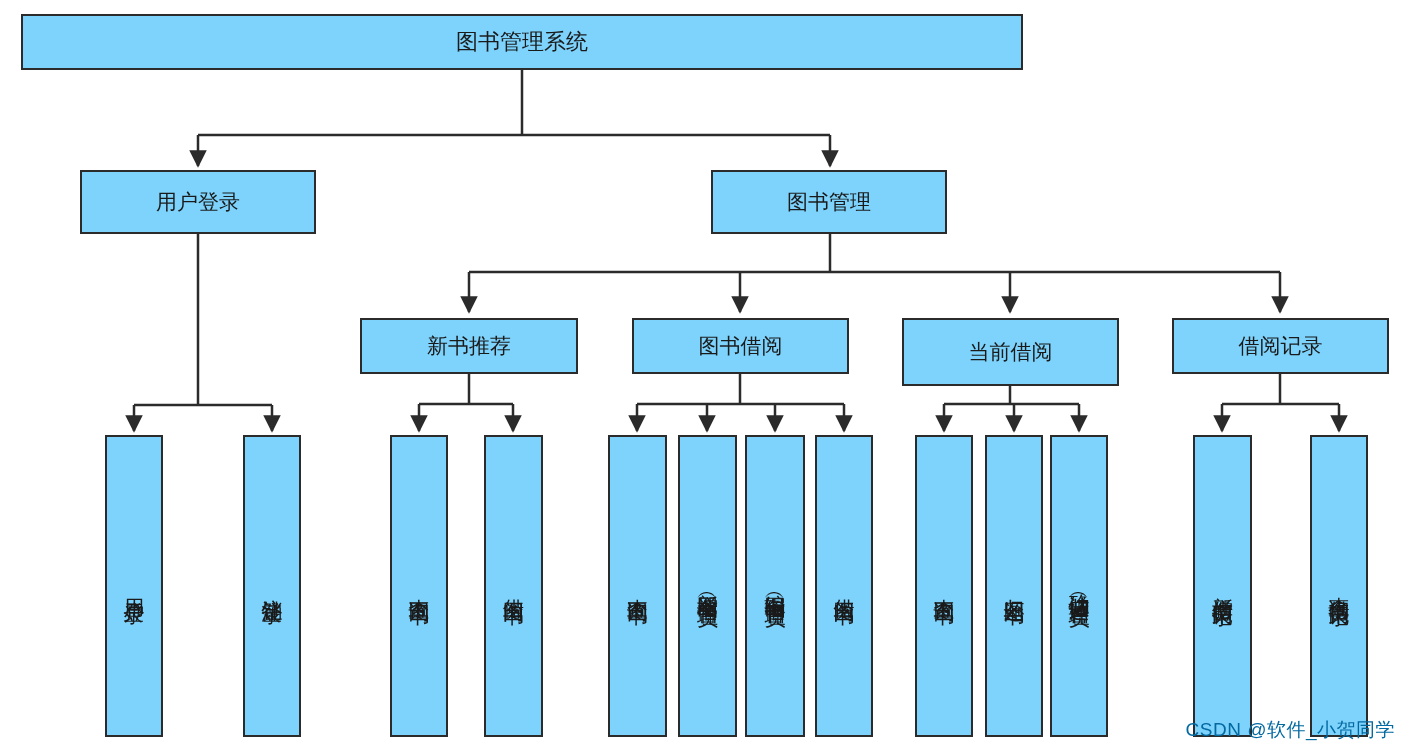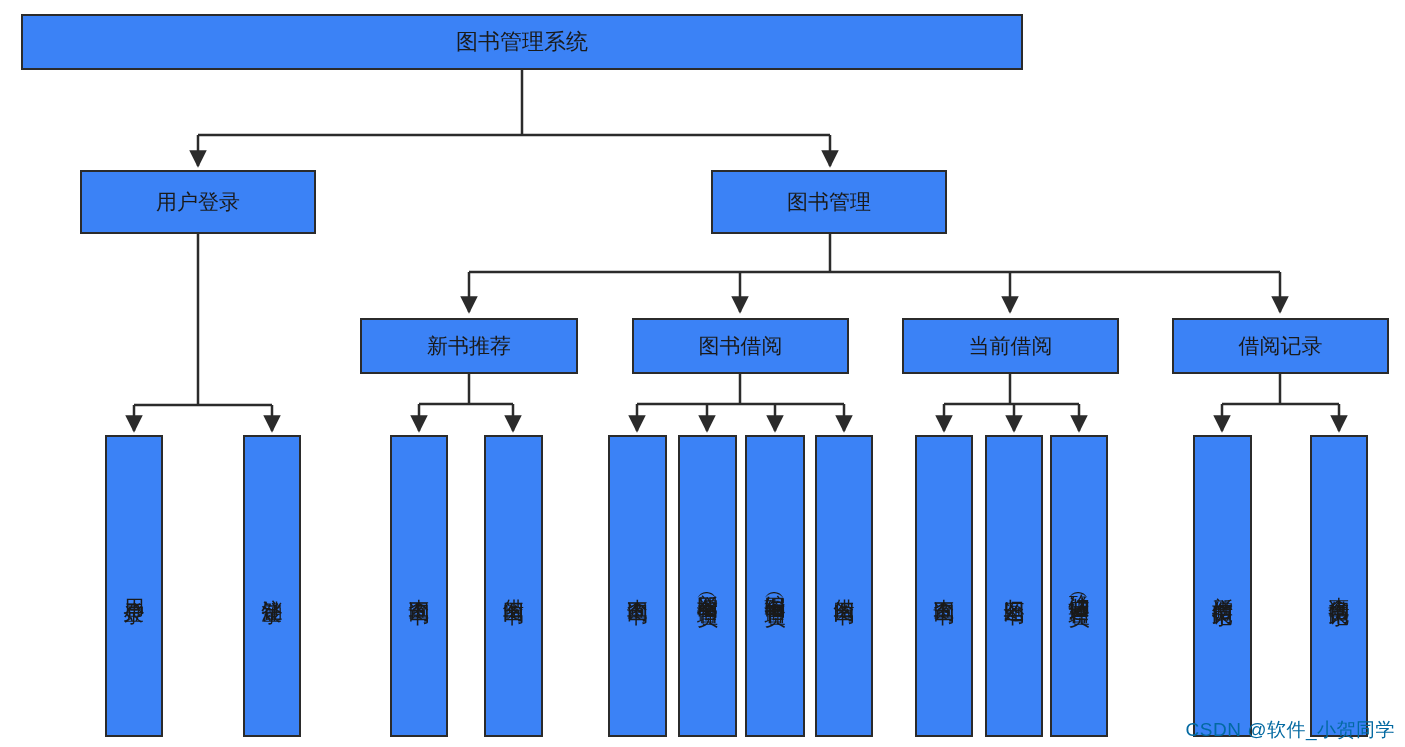--- a/index.html
+++ b/index.html
@@ -21,21 +21,21 @@
     position: absolute;
     left: 0;
     top: 0;
     width: 1405px;
     height: 747px;
     pointer-events: none;
   }
   .node {
     position: absolute;
     box-sizing: border-box;
-    background: #3b82f6;
+    background: #7dd3fc;
     border: 2px solid #2b2b2b;
     display: flex;
     align-items: center;
     justify-content: center;
     color: #1a1a1a;
     line-height: 1.15;
   }
   .node.horiz {
     font-size: 21px;
   }
@@ -120,21 +120,21 @@
     </g>
   </svg>
 
   <div class="node horiz root" style="left:21px; top:14px; width:1002px; height:56px;">图书管理系统</div>
 
   <div class="node horiz" style="left:80px; top:170px; width:236px; height:64px;">用户登录</div>
   <div class="node horiz" style="left:711px; top:170px; width:236px; height:64px;text-align:right;">图书管理</div>
 
   <div class="node horiz" style="left:360px; top:318px; width:218px; height:56px;font-family:Liberation Serif, serif;">新书推荐</div>
   <div class="node horiz" style="left:632px; top:318px; width:217px; height:56px;">图书借阅</div>
-  <div class="node horiz" style="left:902px; top:318px; width:217px; height:56px;text-align:right;">当前借阅</div>
+  <div class="node horiz" style="left:902px; top:318px; width:217px; height:68px;text-align:right;">当前借阅</div>
   <div class="node horiz" style="left:1172px; top:318px; width:217px; height:56px;">借阅记录</div>
 
   <div class="node vert" style="left:105px; top:435px; width:58px; height:302px;">
     <span class="vlabel">用户登录</span>
   </div>
   <div class="node vert" style="left:243px; top:435px; width:58px; height:302px;">
     <span class="vlabel">注销登录</span>
   </div>
 
   <div class="node vert" style="left:390px; top:435px; width:58px; height:302px;">

